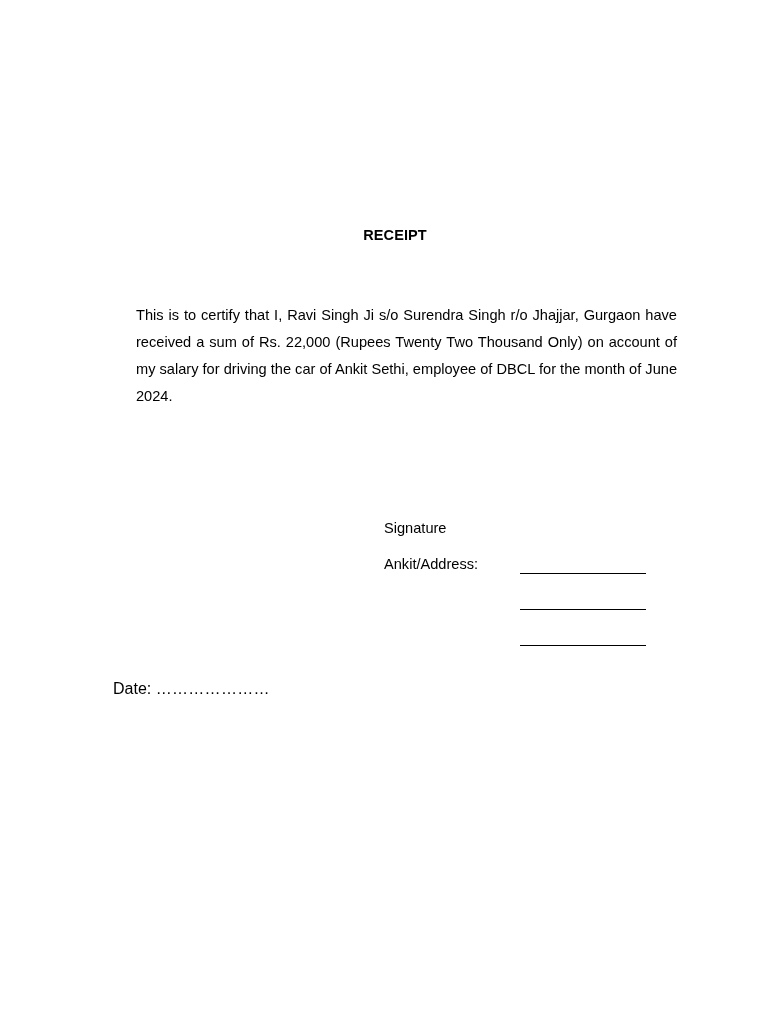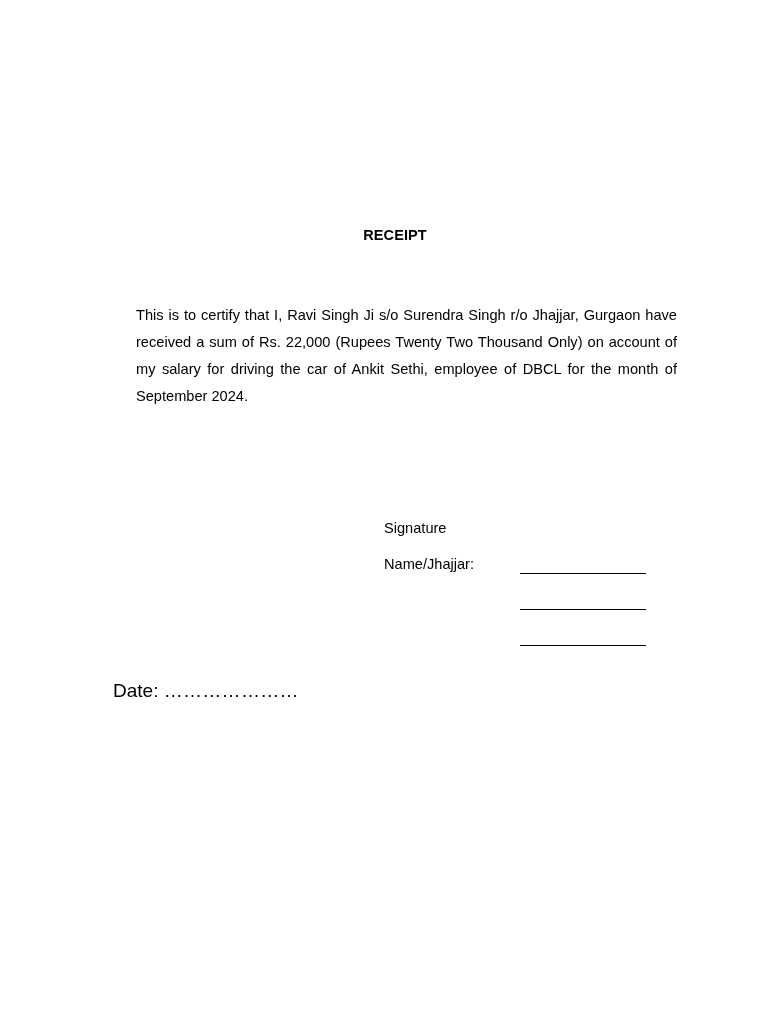--- a/index.html
+++ b/index.html
@@ -61,37 +61,37 @@
     height: 0;
     border-top: 1px solid #000000;
   }
   .line1 { top: 573px; }
   .line2 { top: 609px; }
   .line3 { top: 645px; }
   .date {
     position: absolute;
     left: 113px;
     top: 680px;
-    font-size: 19px;
+    font-size: 16px;
   }
   .date-dots {
     letter-spacing: 0.3px;
   }
 </style>
 </head>
 <body>
 
 <div class="page">
   <div class="title">RECEIPT</div>
 
-  <div class="body-text">This is to certify that I, Ravi Singh Ji s/o Surendra Singh r/o Jhajjar, Gurgaon have received a sum of Rs. 22,000 (Rupees Twenty Two Thousand Only) on account of my salary for driving the car of Ankit Sethi, employee of DBCL for the month of September 2024.</div>
+  <div class="body-text">This is to certify that I, Ravi Singh Ji s/o Surendra Singh r/o Jhajjar, Gurgaon have received a sum of Rs. 22,000 (Rupees Twenty Two Thousand Only) on account of my salary for driving the car of Ankit Sethi, employee of DBCL for the month of June 2024.</div>
 
   <div class="sig-label">Signature</div>
 
-  <div class="name-label">Name/Jhajjar:</div>
+  <div class="name-label">Ankit/Address:</div>
 
   <div class="line line1"></div>
   <div class="line line2"></div>
   <div class="line line3"></div>
 
   <div class="date">
     <span>Date:</span>
     <span class="date-dots">…………………</span>
   </div>
 </div>

